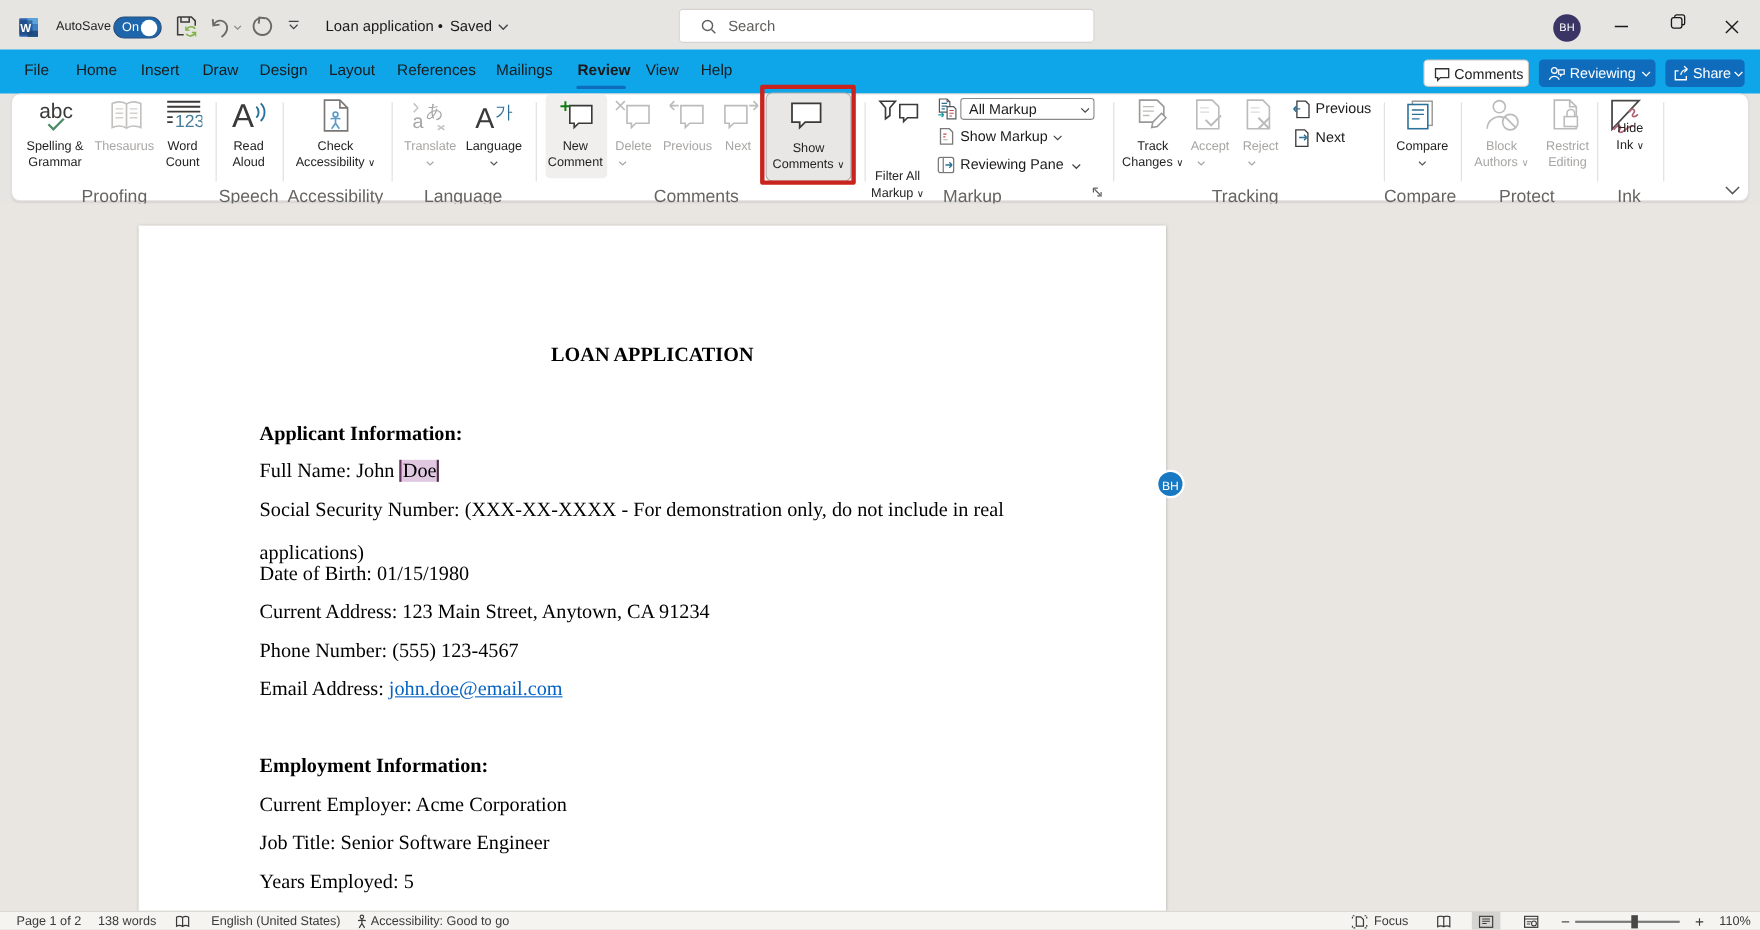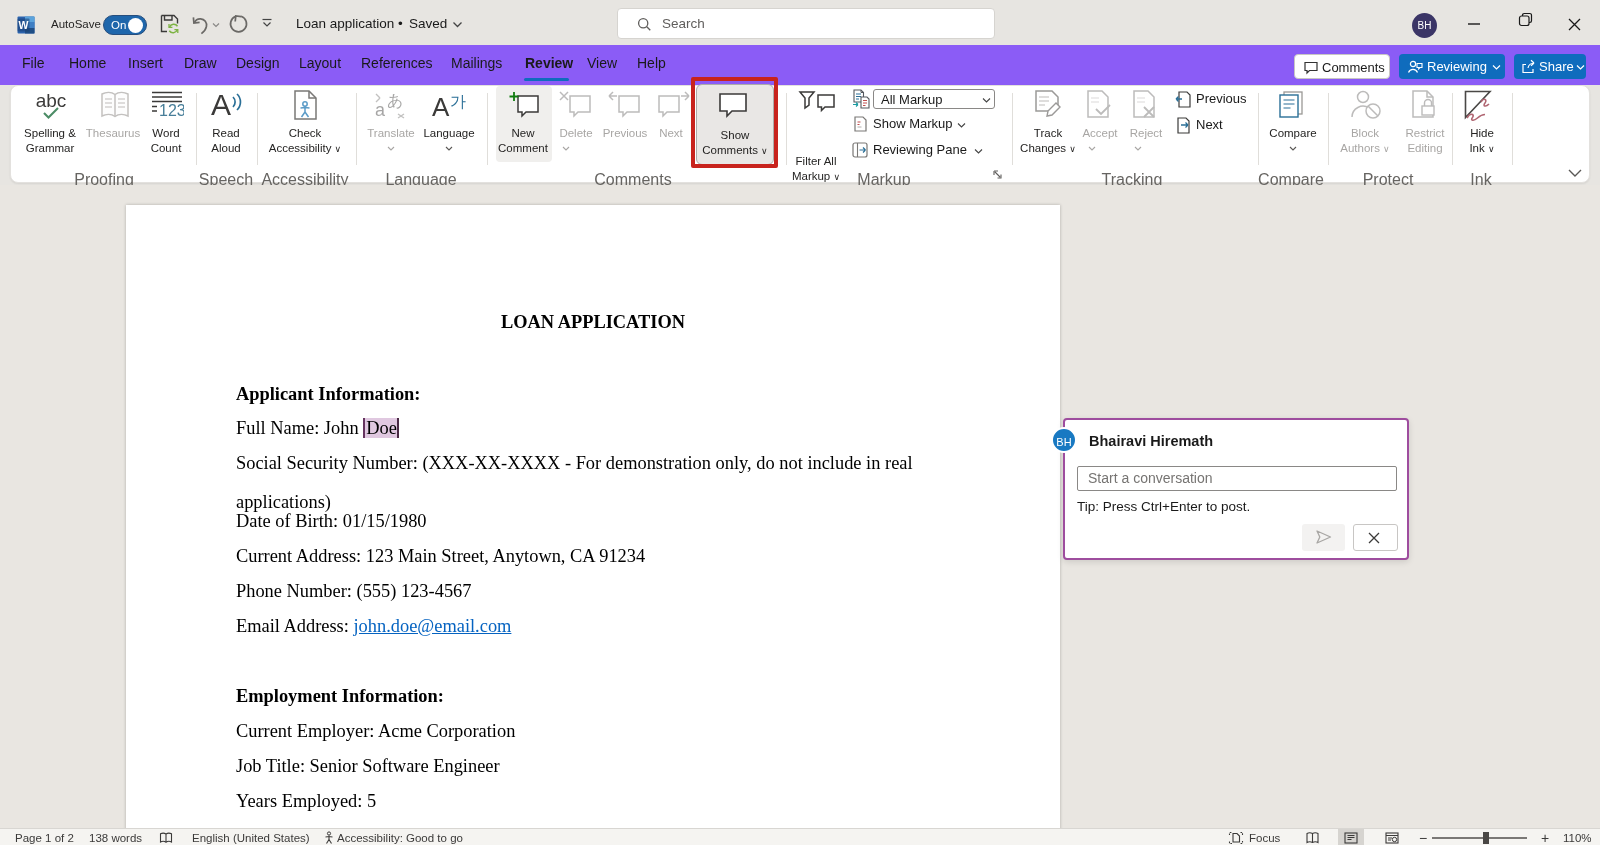--- a/index.html
+++ b/index.html
@@ -1,21 +1,21 @@
 <!DOCTYPE html>
 <html><head>
 <meta charset="utf-8">
 <style>
 * { margin:0; padding:0; box-sizing:border-box; }
 html,body { width:1600px; height:845px; overflow:hidden; }
 body { font-family:"Liberation Sans", sans-serif; position:relative; background:#e7e5e1; }
 .abs { position:absolute; }
 
 #titlebar { position:absolute; left:0; top:0; width:1600px; height:45px; background:#e7e5e1; }
-#menubar { position:absolute; left:0; top:45px; width:1600px; height:40px; background:#8b5cf6; }
+#menubar { position:absolute; left:0; top:45px; width:1600px; height:40px; background:#0ea5e9; }
 .menu-item { position:absolute; top:10px; font-size:14px; color:#1a1a1a; }
 #ribbon { position:absolute; left:0px; top:85px; width:1280px; height:99px; }
 #ribbonbg { position:absolute; left:10px; top:0px; width:1580px; height:98px; background:#ffffff; border:1px solid #e3e1de; border-radius:8px; box-shadow:0 1px 2px rgba(0,0,0,.08); }
 .gsep { position:absolute; top:8px; height:72px; width:1px; background:#e0deda; }
 .glabel { position:absolute; top:86px; font-size:16px; color:#666461; width:120px; text-align:center; }
 .rbtn-label { font-size:11.5px; color:#252423; text-align:center; line-height:15px; }
 .disabled { color:#a8a6a4 !important; }
 
 #docarea { position:absolute; left:0; top:185px; width:1600px; height:643px; background:#e9e6e1; overflow:hidden; }
 #page { position:absolute; left:126px; top:20px; width:934px; height:700px; background:#ffffff; box-shadow:0 0 3px rgba(0,0,0,.25); }
@@ -347,21 +347,21 @@
   </svg>
   <div class="rbtn-label abs disabled" style="left:1380px; top:41px; width:90px;">Restrict<br>Editing</div>
   <div class="glabel" style="left:1328px;">Protect</div>
   <div class="gsep" style="left:1452px;"></div>
 
   <svg class="abs" style="left:1461px; top:4px;" width="38" height="34" viewBox="0 0 38 34">
     <path d="M4.5 2.5 H29 L4.5 28.5 z" fill="none" stroke="#4a4846" stroke-width="1.6"></path>
     <path d="M20 13 c3 -5 6.5 -2 4 1 c-2.5 3 0.5 4.5 4 1" fill="none" stroke="#b06672" stroke-width="1.6"></path>
     <path d="M6 29 c3.5 -6 8 -3.5 5.5 -0.5 c-2.5 3 1 4 5 0.5 c2.5 -2.2 5 -3.5 7.5 -3.5" fill="none" stroke="#b06672" stroke-width="1.6"></path>
   </svg>
-  <div class="rbtn-label abs" style="left:1437px; top:41px; width:90px;">Hide<br>Ink <span style="font-size:9px;">∨</span></div>
+  <div class="rbtn-label abs" style="left:1437px; top:25px; width:90px;">Hide<br>Ink <span style="font-size:9px;">∨</span></div>
   <div class="glabel" style="left:1421px;">Ink</div>
   <div class="gsep" style="left:1512px;"></div>
   <svg class="abs" style="left:1567px; top:83px;" width="16" height="10" viewBox="0 0 16 10">
       <path d="M2 2 L8 8 L14 2" fill="none" stroke="#5a5856" stroke-width="1.4"></path>
     </svg>
 </div>
 <div id="docarea">
   <div id="page">
     <div class="doc" style="left:0; width:934px; text-align:center; top:107px; font-weight:bold;">LOAN APPLICATION</div>
     <div class="doc" style="top:179px; font-weight:bold;">Applicant Information:</div>
@@ -371,37 +371,20 @@
     <div class="doc" style="top:306px;">Date of Birth: 01/15/1980</div>
     <div class="doc" style="top:341px;">Current Address: 123 Main Street, Anytown, CA 91234</div>
     <div class="doc" style="top:376px;">Phone Number: (555) 123-4567</div>
     <div class="doc" style="top:411px;">Email Address: <span style="color:#0563c1; text-decoration:underline;">john.doe@email.com</span></div>
     <div class="doc" style="top:481px; font-weight:bold;">Employment Information:</div>
     <div class="doc" style="top:516px;">Current Employer: Acme Corporation</div>
     <div class="doc" style="top:551px;">Job Title: Senior Software Engineer</div>
     <div class="doc" style="top:586px;">Years Employed: 5</div>
   </div>
 
-  <div class="abs" style="left:1063px; top:233px; width:346px; height:142px; background:#fff; border:2px solid #9e4d9e; border-radius:4px; box-shadow:0 2px 6px rgba(0,0,0,.12);">
-    <div class="abs" style="left:24px; top:13px; font-size:14.5px; font-weight:bold; color:#1a1a1a;">Bhairavi Hiremath</div>
-    <div class="abs" style="left:12px; top:46px; width:320px; height:25px; border:1.5px solid #8a8886; border-radius:2px;">
-      <span class="abs" style="left:10px; top:3px; font-size:14px; color:#767472;">Start a conversation</span>
-    </div>
-    <div class="abs" style="left:12px; top:79px; font-size:13.5px; color:#1a1a1a;">Tip: Press Ctrl+Enter to post.</div>
-    <div class="abs" style="left:237px; top:104px; width:43px; height:27px; background:#f3f2f1; border-radius:3px;">
-      <svg class="abs" style="left:12px; top:5px;" width="18" height="16" viewBox="0 0 18 16">
-          <path d="M3 14 L16.5 8 L3 2 L5.8 8 z" fill="none" stroke="#a8a6a4" stroke-width="1.3" stroke-linejoin="round"></path>
-        </svg>
-    </div>
-    <div class="abs" style="left:288px; top:104px; width:45px; height:27px; background:#fff; border:1px solid #c8c6c4; border-radius:3px;">
-      <svg class="abs" style="left:14px; top:7px;" width="12" height="12" viewBox="0 0 12 12">
-          <path d="M1 1 L11 11 M11 1 L1 11" stroke="#3b3a39" stroke-width="1.3"></path>
-        </svg>
-    </div>
-  </div>
   <div class="abs" style="left:1051px; top:242px; width:26px; height:26px; background:#1879c2; border-radius:50%; border:2px solid #fff; color:#fff; font-size:11px; text-align:center; line-height:26px;">BH</div>
 </div>
 <div id="statusbar">
   <span class="sb" style="left:15px;">Page 1 of 2</span>
   <span class="sb" style="left:89px;">138 words</span>
   <span class="sb" style="left:192px;">English (United States)</span>
   <span class="sb" style="left:337px;">Accessibility: Good to go</span>
   <svg class="abs" style="left:159px; top:3px;" width="14" height="12" viewBox="0 0 14 12">
       <path d="M7 2 C5.5 1 3 1 1.5 1.8 V10 C3 9.2 5.5 9.2 7 10.2 C8.5 9.2 11 9.2 12.5 10 V1.8 C11 1 8.5 1 7 2 z M7 2 V10.2" fill="none" stroke="#3b3a39" stroke-width="1.1"></path>
     </svg>

